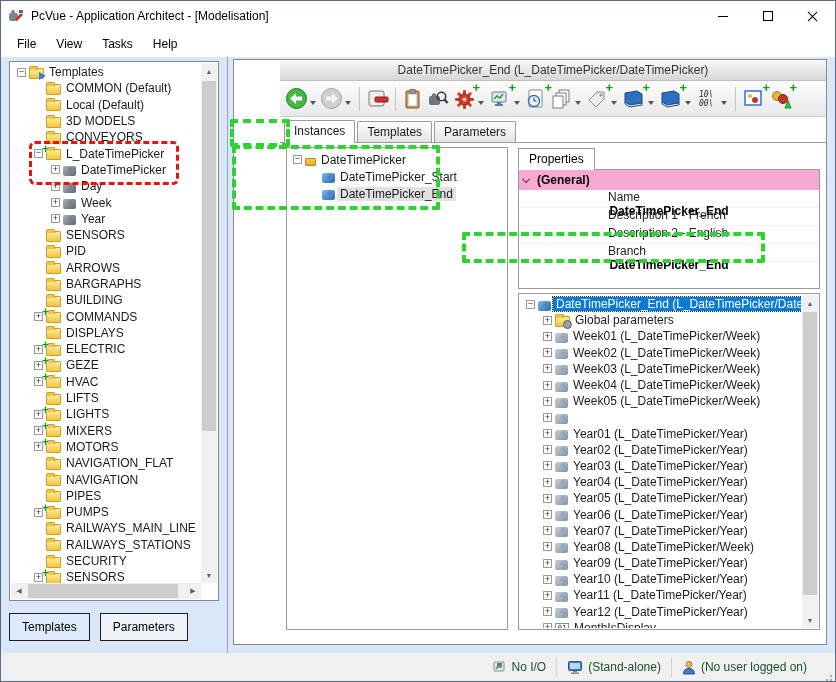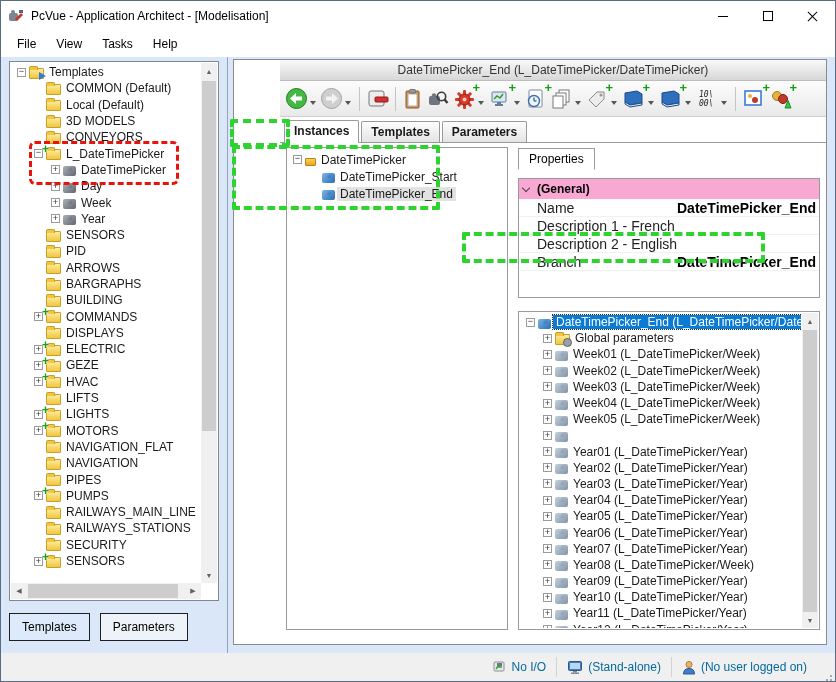--- a/index.html
+++ b/index.html
@@ -97,51 +97,51 @@
              background:linear-gradient(#fcfcfc,#e9e9e9); border-bottom:1px solid #cfcfcf; }
   .tbtn { position:relative; display:flex; align-items:center; padding:2px 1px; }
   .tbtn svg { display:block; }
   .caret { width:0; height:0; border-left:3px solid transparent; border-right:3px solid transparent;
            border-top:4px solid #555; margin:8px 3px 0 1px; }
   .tsep { width:1px; height:24px; background:#c4c4c4; margin:0 5px; }
   .plusbadge { position:absolute; top:-4px; right:-3px; color:#12a012; font-weight:bold; font-size:13px;
                text-shadow:0 0 2px #fff,0 0 2px #fff; line-height:1; }
 
   .tabs { display:flex; align-items:flex-end; padding:3px 0 0 4px; height:26px; gap:2px;
-          border-bottom:1px solid #9a9a9a;font-weight:bold; }
+          border-bottom:1px solid #9a9a9a; }
   .tab { font-size:12px; padding:3px 9px 3px 9px; border:1px solid #9a9a9a; border-bottom:none;
          background:linear-gradient(#fdfdfd,#e4e4e4); border-radius:2px 2px 0 0; color:#1a1a1a; }
   .tab.active { background:#fff; position:relative; z-index:2; margin-bottom:-1px; padding-bottom:5px; }
 
   .content { flex:1; display:flex; padding:4px 6px 14px 6px; gap:10px; min-height:0; }
   .instances-box { width:222px; border:1px solid #9a9a9a; background:#fff; overflow:hidden; padding-top:3px; }
   .instances-box .trow { height:17px; }
 
-  .right-col { flex:1; display:flex; flex-direction:column; min-width:0;gap:9px; }
+  .right-col { flex:1; display:flex; flex-direction:column; min-width:0; }
   .props-tab { display:inline-block; align-self:flex-start; border:1px solid #9a9a9a; border-bottom:1px solid #fff;
                background:#fff; padding:3px 10px; font-size:12px; position:relative; top:1px; z-index:2; }
   .props-box { border:1px solid #9a9a9a; background:#fff; height:120px; overflow:hidden; }
   .props-section { height:20px; display:flex; align-items:center; font-size:12px; font-weight:bold;
                    padding-left:18px; position:relative; background:#f9a8d4; }
   .chev { position:absolute; left:4px; top:6px; width:6px; height:6px; border-right:1px solid #444;
           border-bottom:1px solid #444; transform:rotate(45deg); }
-  .prow { display:flex; height:18px; align-items:center; font-size:14px; border-bottom:1px solid #f1f1f1; }
+  .prow { display:flex; height:18px; align-items:center; font-size:12px; border-bottom:1px solid #f1f1f1;flex-direction:column; }
   .plabel { width:158px; padding-left:18px; color:#222; white-space:nowrap; }
   .pvalue { flex:1; white-space:nowrap; }
   .pvalue.bold-val { font-weight:bold; }
 
   .details-box { position:relative; flex:1; margin-top:4px; border:1px solid #9a9a9a; background:#fff; overflow:hidden; }
   .details-rows { position:absolute; left:1px; top:2px; right:18px; bottom:1px; overflow:hidden; }
   .details-box .trow { height:16.2px; }
   .details-box .vscroll { top:1px; bottom:1px; }
 
   
   .statusbar { position:absolute; left:0; right:0; bottom:0; height:28px; background:#f0f0f0;
                display:flex; align-items:center; justify-content:flex-end; padding-right:18px; }
-  .sgroup { display:flex; align-items:center; gap:5px; padding:0 10px; font-size:12px; color:#0369a1;
+  .sgroup { display:flex; align-items:center; gap:5px; padding:0 10px; font-size:12px; color:#14532d;
             border-left:1px solid #d2d2d2; height:20px; }
   .grip { position:absolute; right:3px; bottom:4px; width:2px; height:2px; background:#a8a8a8;
           box-shadow:-4px 4px #a8a8a8, 0 4px #a8a8a8, -8px 8px #a8a8a8, -4px 8px #a8a8a8, 0 8px #a8a8a8; }
 
   
   .ann { position:absolute; z-index:40; pointer-events:none; border-radius:6px; }
   .ann-red        { left:28px;  top:140px; width:150px; height:44px; border:3px dashed #ea1309; }
   .ann-green-tab  { left:229px; top:118px; width:60px;  height:28px; border:4px dashed #2fd32f; border-radius:2px; }
   .ann-green-tree { left:231px; top:144px; width:208px; height:65px; border:4px dashed #2fd32f; border-radius:2px; }
   .ann-green-branch { left:461px; top:231px; width:303px; height:31px; border:4px dashed #2fd32f; border-radius:2px; }
@@ -288,20 +288,25 @@
             </div>
             <div class="trow" style="--lvl: 1;">
               <span class="expander exp-none"></span>
               <span class="ticon icon-folder"></span>
               <span class="lbl">LIFTS</span>
             </div>
             <div class="trow" style="--lvl: 1;">
               <span class="expander exp-plus"></span>
               <span class="ticon icon-folder icon-plus"></span>
               <span class="lbl">LIGHTS</span>
+            </div>
+            <div class="trow" style="--lvl: 1;">
+              <span class="expander exp-plus"></span>
+              <span class="ticon icon-folder icon-plus"></span>
+              <span class="lbl">MIXERS</span>
             </div>
             <div class="trow" style="--lvl: 1;">
               <span class="expander exp-plus"></span>
               <span class="ticon icon-folder icon-plus"></span>
               <span class="lbl">MOTORS</span>
             </div>
             <div class="trow" style="--lvl: 1;">
               <span class="expander exp-none"></span>
               <span class="ticon icon-folder"></span>
               <span class="lbl">NAVIGATION_FLAT</span>

